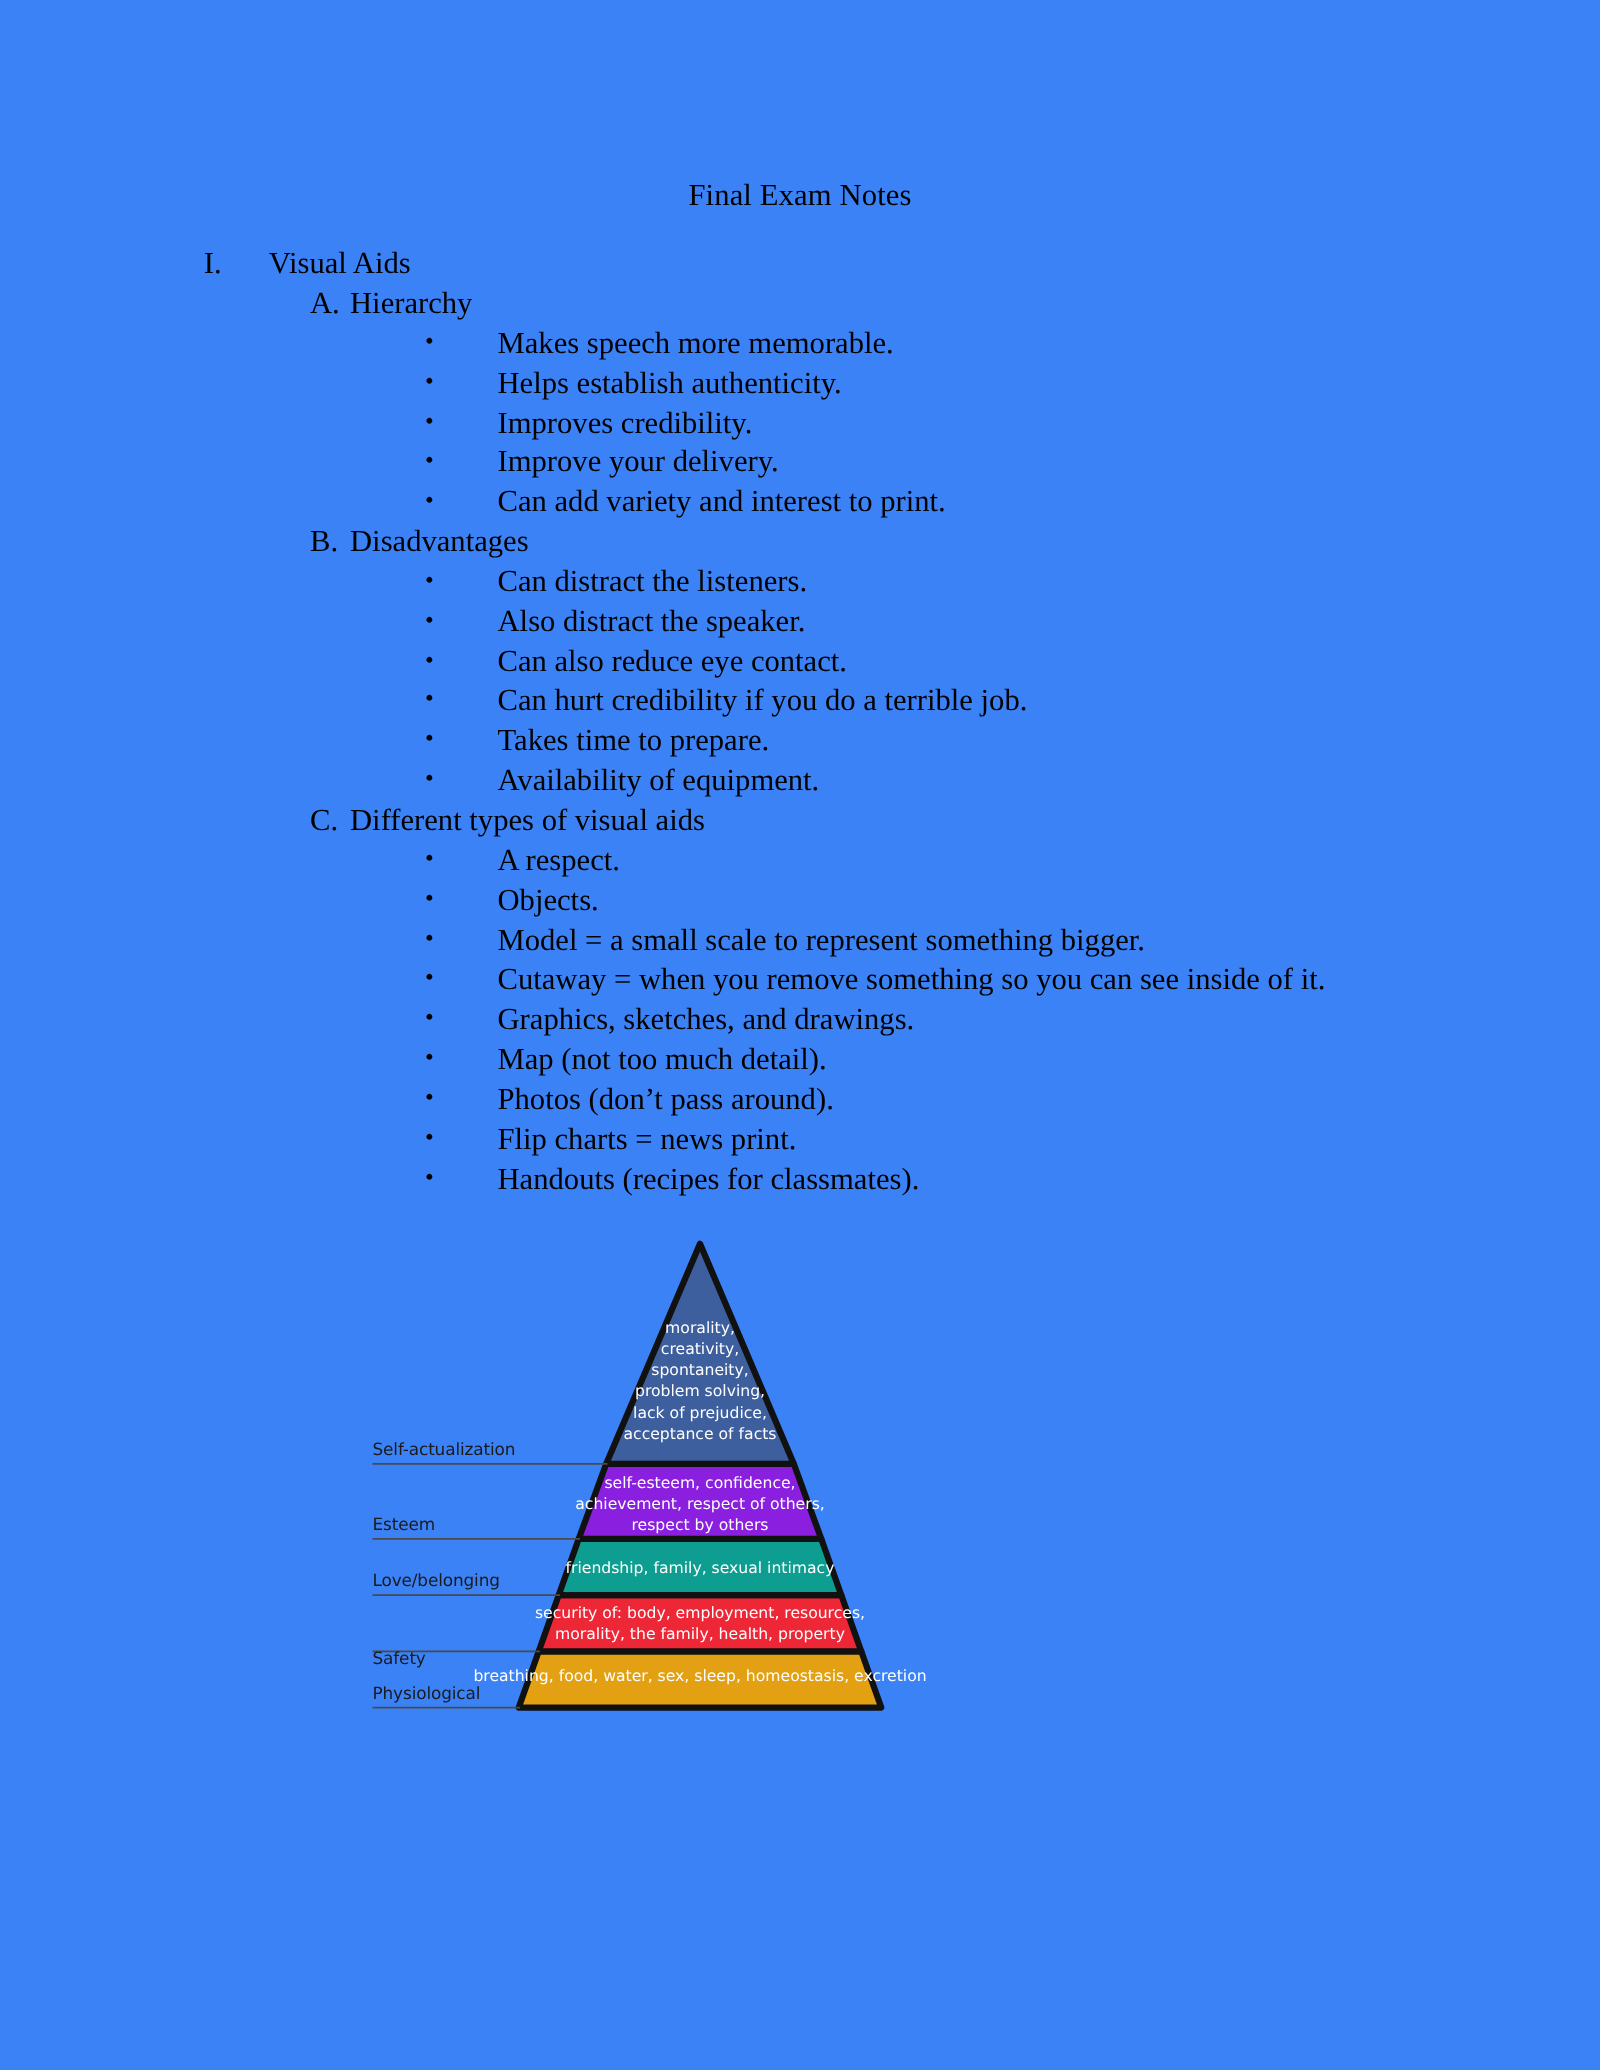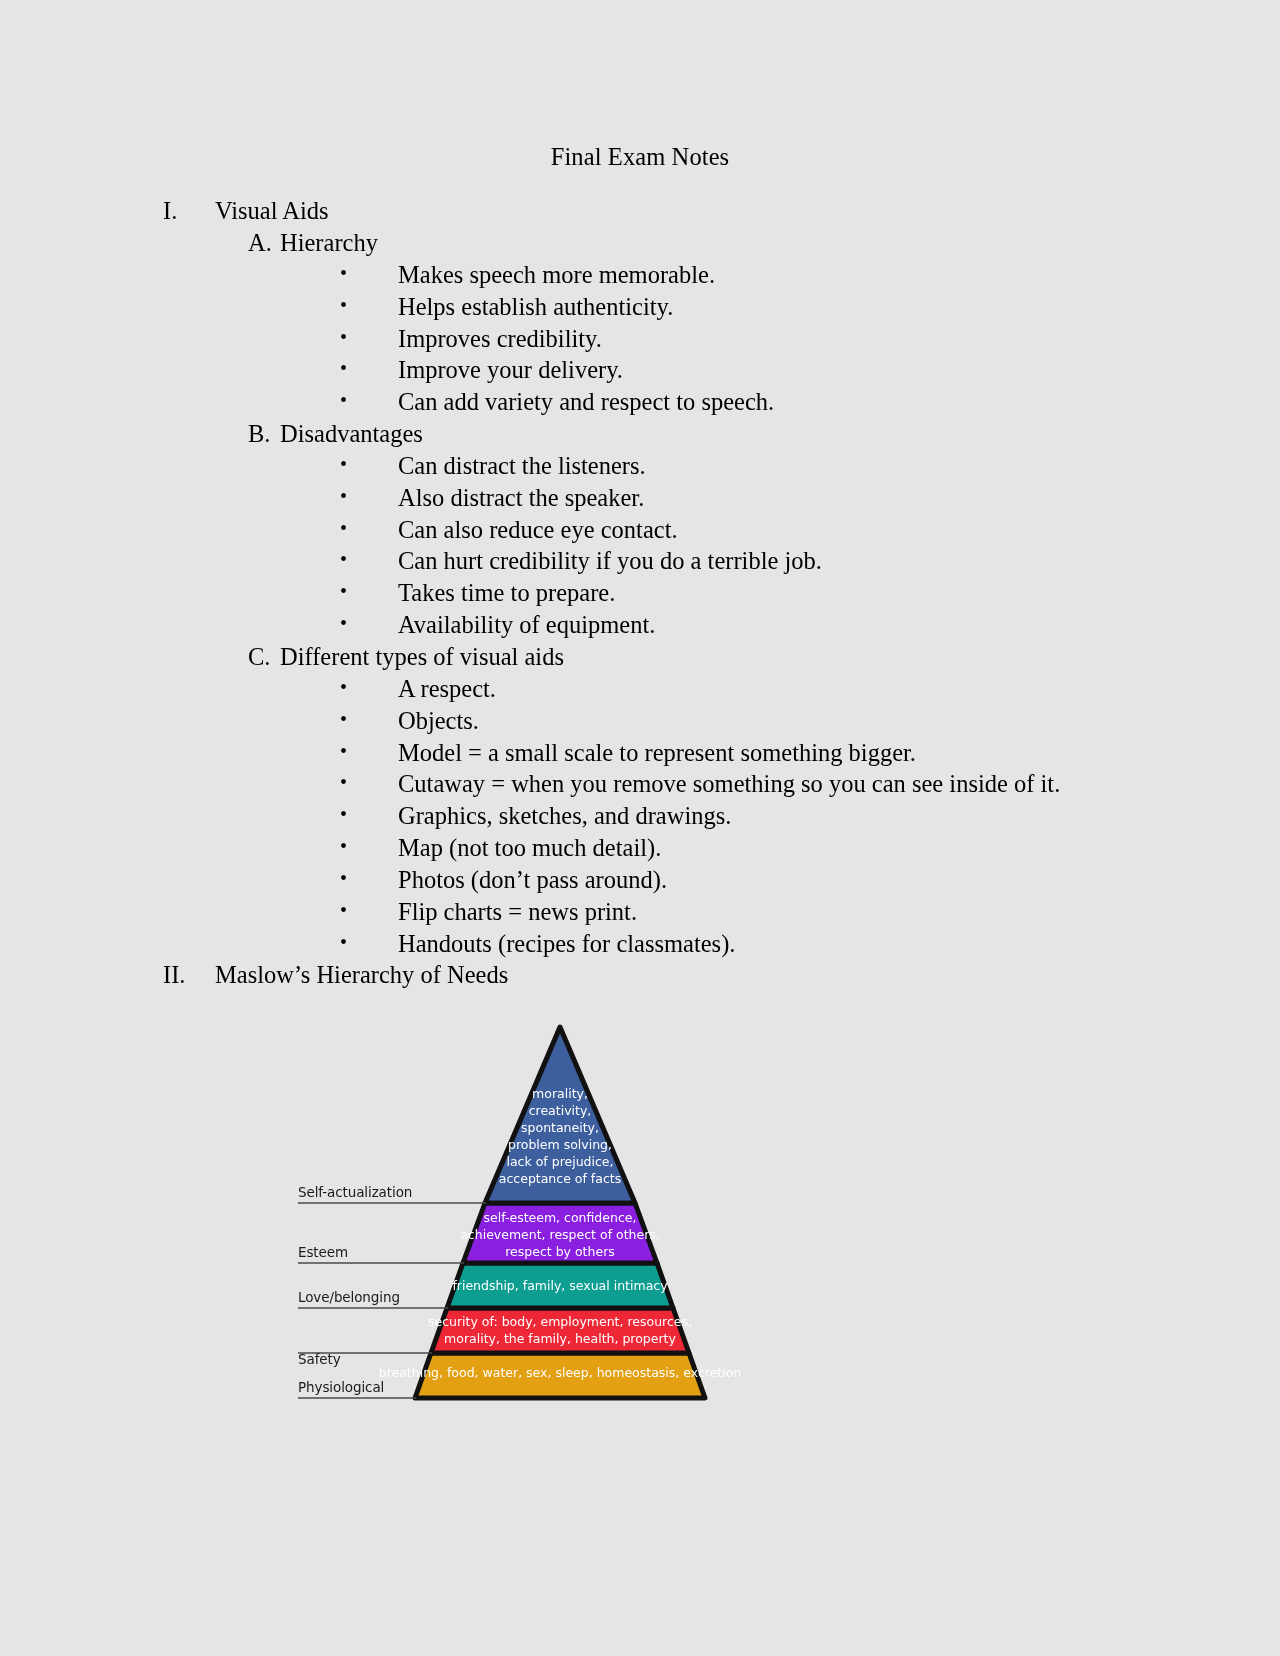--- a/index.html
+++ b/index.html
@@ -12,21 +12,21 @@
     height: 1656px;
     position: relative;
     font-family: "Liberation Serif", "DejaVu Serif", serif;
     color: #000000;
     overflow: hidden;
   }
   .page {
     position: relative;
     width: 1280px;
     height: 1656px;
-    background: #e5e5e5;
+    background: #3b82f6;
   }
   .doc-title {
     text-align: center;
     font-size: 24.5px;
     line-height: 1.15;
     margin: 0;
     padding-top: 143px;
     font-weight: normal;
     letter-spacing: 0.1px;
   }
@@ -140,21 +140,21 @@
       <li>
           <span class="bul">•</span>
           <span class="btext">Improves credibility.</span>
         </li>
       <li>
           <span class="bul">•</span>
           <span class="btext">Improve your delivery.</span>
         </li>
       <li>
           <span class="bul">•</span>
-          <span class="btext">Can add variety and respect to speech.</span>
+          <span class="btext">Can add variety and interest to print.</span>
         </li>
     </ul>
 
     <div class="lvl2">
       <span class="marker">B.</span>
       <span class="text">Disadvantages</span>
     </div>
     <ul class="bullets">
       <li>
           <span class="bul">•</span>
@@ -218,24 +218,20 @@
       <li>
           <span class="bul">•</span>
           <span class="btext">Flip charts = news print.</span>
         </li>
       <li>
           <span class="bul">•</span>
           <span class="btext">Handouts (recipes for classmates).</span>
         </li>
     </ul>
 
-    <div class="lvl1">
-      <span class="marker">II.</span>
-      <span class="text">Maslow’s Hierarchy of Needs</span>
-    </div>
 
   </div>
 
   <div class="figure">
     <div class="pyr-wrap">
 
       <svg class="pyr-svg" width="540" height="390" viewBox="0 0 540 390">
 
         <polygon points="141,340 399,340 415,385 125,385" fill="#E2A012" stroke="#111111" stroke-width="5" stroke-linejoin="round"></polygon>
 

